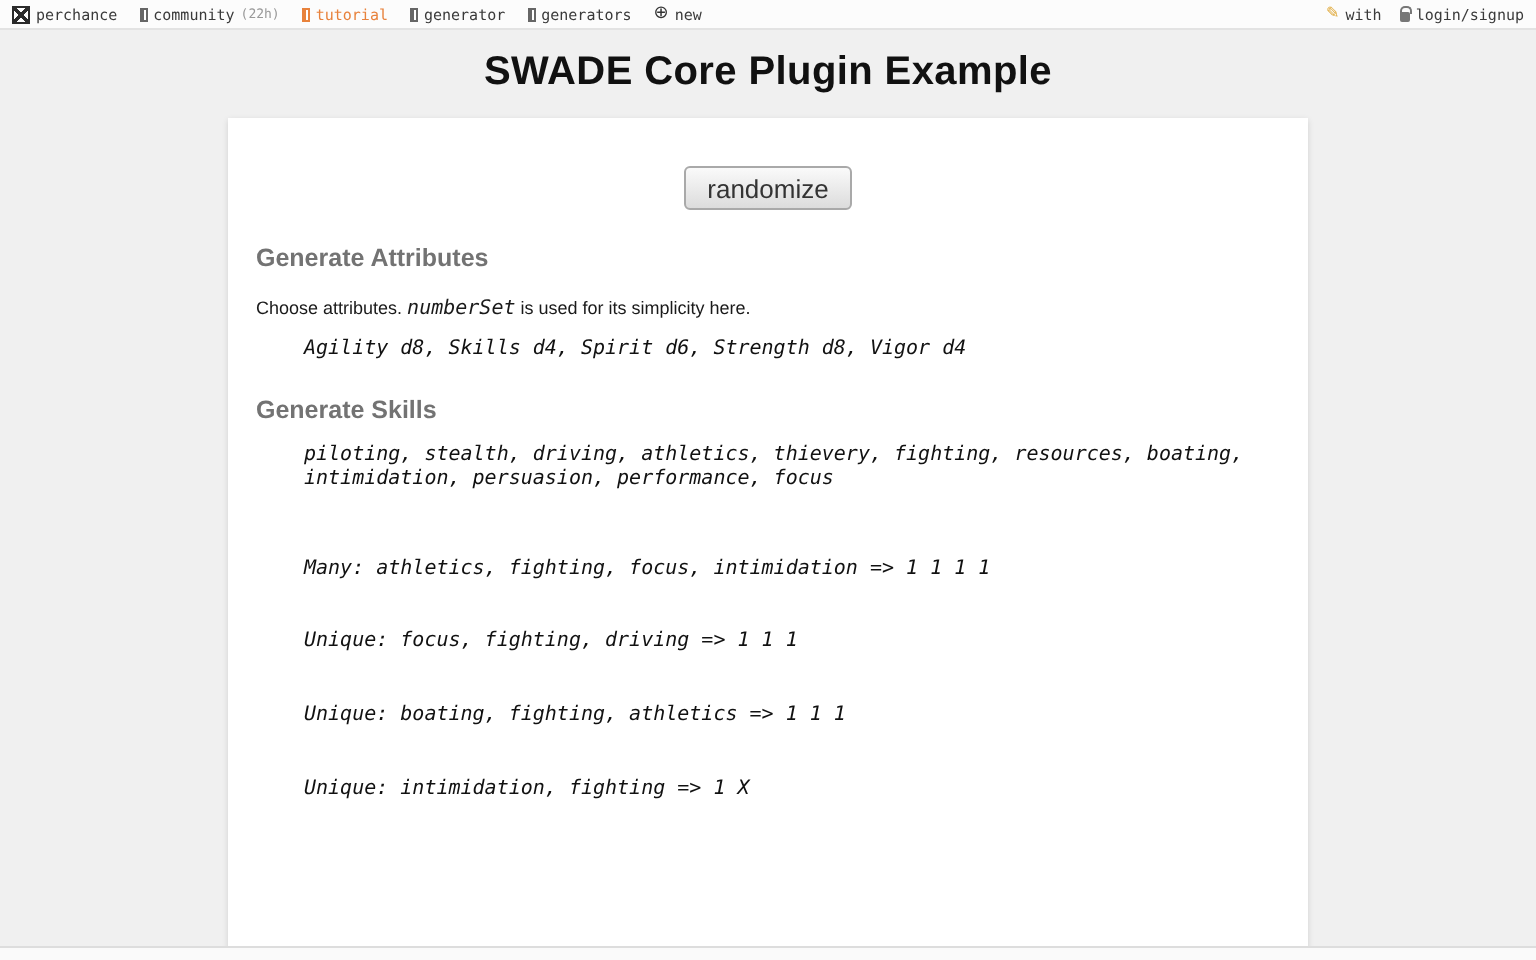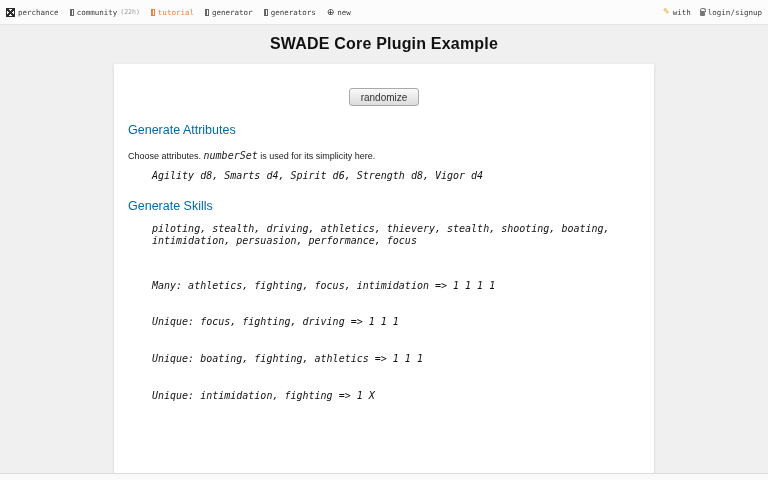--- a/index.html
+++ b/index.html
@@ -11,21 +11,21 @@
     position: relative;
   }
 
   
   .navbar {
     height: 15px;
     background: #fcfcfc;
     border-bottom: 1px solid #e3e3e3;
     display: flex;
     align-items: center;
-    padding: 12px 6px;
+    padding: 2px 6px;
     font-family: "DejaVu Sans Mono", monospace;
     font-size: 7.5px;
     color: #3a3a3a;
     white-space: nowrap;
   }
   .nav-left { display: flex; align-items: center; gap: 11px; flex: 1; }
   .nav-right { display: flex; align-items: center; gap: 9px; }
   .nav-item { display: flex; align-items: center; gap: 3px; cursor: pointer; }
   .nav-item .badge { color: #999; font-size: 6.5px; }
   .nav-item.accent, .nav-item.accent .book-icon { color: #e8823c; border-color: #e8823c; }
@@ -56,21 +56,21 @@
   .lock-icon::before {
     content: ""; position: absolute; left: 0.5px; top: -3px;
     width: 4px; height: 3px;
     border: 1px solid #777; border-bottom: none;
     border-radius: 2.5px 2.5px 0 0;
   }
 
   
   h1.page-title {
     text-align: center;
-    font-size: 16px;
+    font-size: 20px;
     font-weight: bold;
     color: #111;
     margin: 10px 0 11px;
     letter-spacing: 0.2px;
   }
 
   
   .card {
     width: 540px;
     margin: 0 auto;
@@ -80,33 +80,33 @@
     min-height: 393px;
     font-size: 9px;
     line-height: 1.25;
   }
   .intro { text-align: center; margin-top: 10px; }
   .intro a { color: #1515d2; text-decoration: underline; cursor: pointer; }
 
   .btn-row { text-align: center; margin-top: 12px; }
   button.randomize {
     font-family: "Liberation Sans", sans-serif;
-    font-size: 10px;
+    font-size: 13px;
     color: #333;
     background: linear-gradient(#fafafa, #dcdcdc);
     border: 1px solid #a9a9a9;
     border-radius: 3px;
     padding: 2.5px 11px;
     cursor: pointer;
   }
 
   h3.section-heading {
     font-size: 12.5px;
-    font-weight: normal;
-    color: #0369a1;
+    font-weight: bold;
+    color: #737373;
     margin: 17px 0 0;
   }
   p.body-text { margin: 11px 0 0; }
   code.inline-code, .codeblock {
     font-family: "DejaVu Sans Mono", monospace;
     font-size: 10px;
     font-style: italic;
   }
   .codeblock {
     margin: 8px 0 0 24px;
@@ -174,26 +174,26 @@
 
 
   <div class="btn-row">
     <button class="randomize">randomize</button>
   </div>
 
   <h3 class="section-heading">Generate Attributes</h3>
 
   <p class="body-text"><span>Choose attributes. </span><code class="inline-code">numberSet</code><span> is used for its simplicity here.</span></p>
 
-  <div class="codeblock">Agility d8, Smarts d4, Spirit d6, Strength d8, Vigor d4</div>
+  <div class="codeblock">Agility d8, Skills d4, Spirit d6, Strength d8, Vigor d4</div>
 
   <h3 class="section-heading">Generate Skills</h3>
 
 
-  <div class="codeblock">piloting, stealth, driving, athletics, thievery, stealth, shooting, boating, intimidation, persuasion, performance, focus</div>
+  <div class="codeblock">piloting, stealth, driving, athletics, thievery, fighting, resources, boating, intimidation, persuasion, performance, focus</div>
 
 
   <div class="codeblock">
     <div>Many: athletics, fighting, focus, intimidation =&gt; 1 1 1 1</div>
     <div>Unique: focus, fighting, driving =&gt; 1 1 1</div>
     <div>Unique: boating, fighting, athletics =&gt; 1 1 1</div>
     <div>Unique: intimidation, fighting =&gt; 1 X</div>
     
     
   </div>

